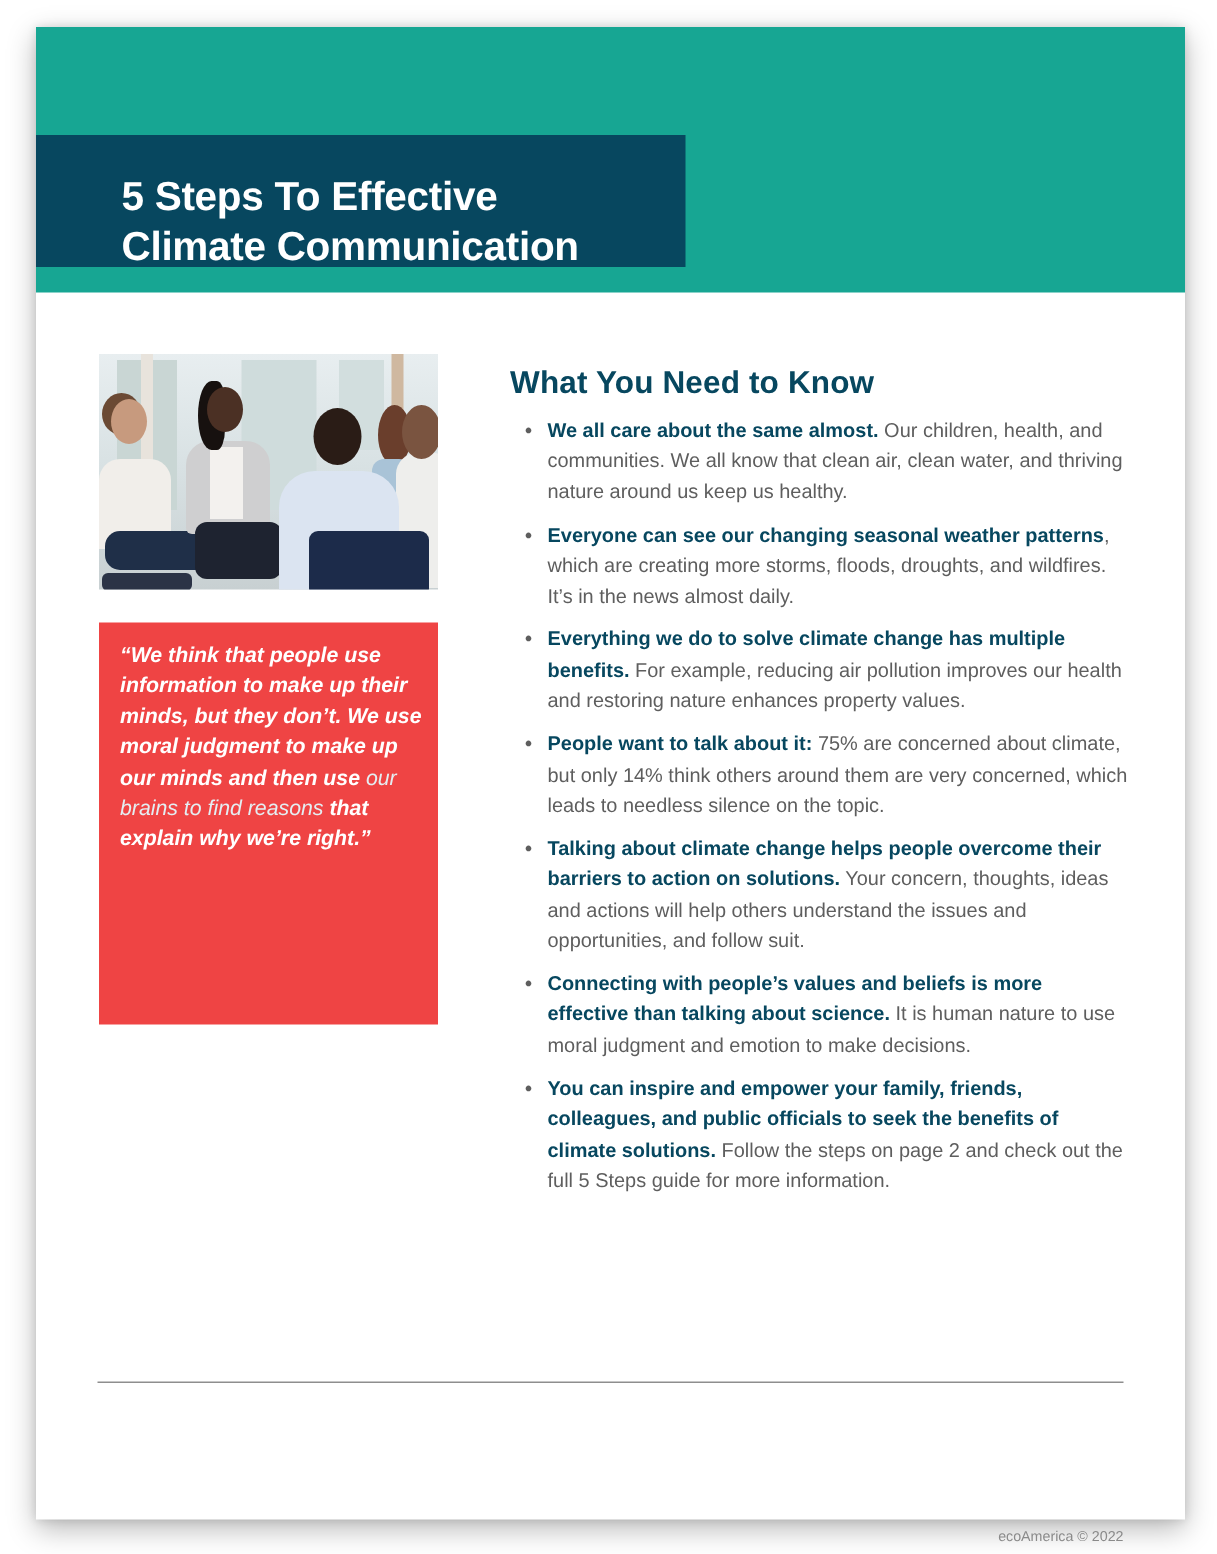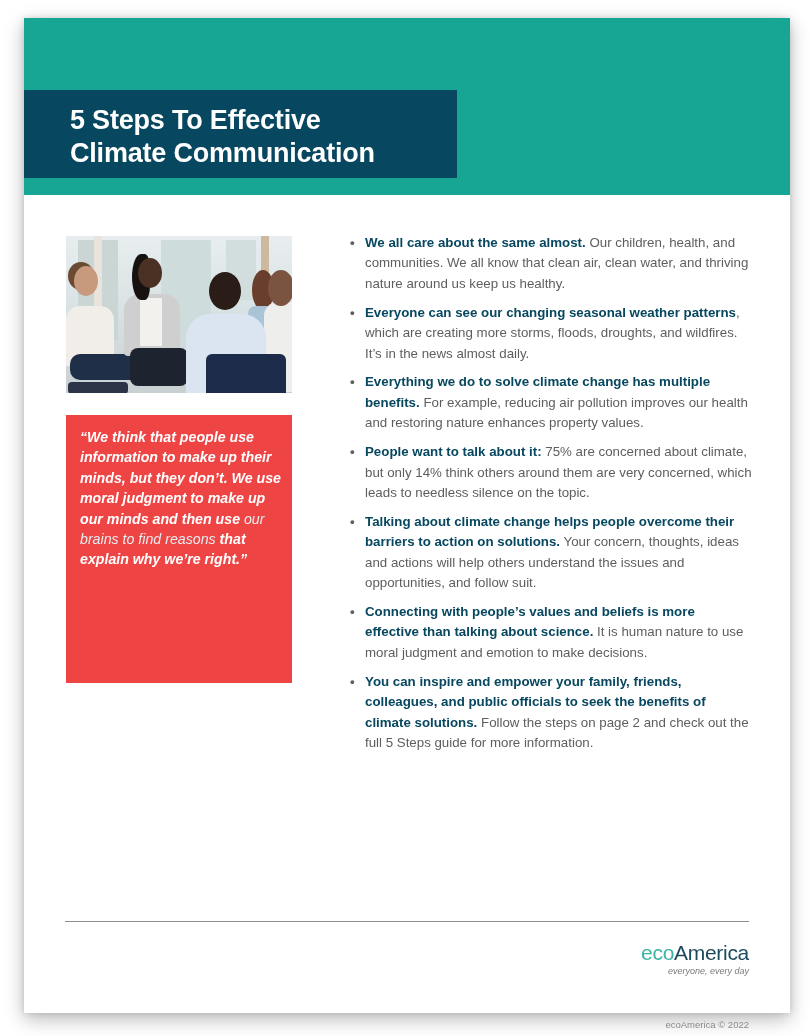--- a/index.html
+++ b/index.html
@@ -33,21 +33,21 @@
     left: 0;
     top: 72px;
     width: 433px;
     height: 88px;
     background: #07475f;
   }
   .title-text {
     position: absolute;
     left: 42px;
     top: 10px;
-    margin: 4px;
+    margin: 15px;
     color: #ffffff;
     font-weight: bold;
     font-size: 27px;
     line-height: 33px;
     letter-spacing: -0.2px;
   }
   .title-text span { display: block; }
 
   .photo {
     position: absolute;
@@ -228,20 +228,21 @@
   </div>
 
   <div class="quote-box">
     <p class="quote-text">
       <span>“We think that people use information to make up their minds, but they don’t. We use moral judgment to make up our minds and then use </span><span class="light">our brains to find reasons</span><span> that explain why we’re right.”</span>
     </p>
   </div>
 
   <div class="main-col">
 
+    <h2 class="section-heading">What You Need to Know</h2>
 
     <ul class="bullets">
       <li class="bullet">
         <span class="bullet-dot">•</span>
         <span class="bullet-lead">We all care about the same almost.</span><span> Our children, health, and communities. We all know that clean air, clean water, and thriving nature around us keep us healthy.</span>
       </li>
       <li class="bullet">
         <span class="bullet-dot">•</span>
         <span class="bullet-lead">Everyone can see our changing seasonal weather patterns</span><span>, which are creating more storms, floods, droughts, and wildfires. It’s in the news almost daily.</span>
       </li>
@@ -263,20 +264,16 @@
       </li>
       <li class="bullet">
         <span class="bullet-dot">•</span>
         <span class="bullet-lead">You can inspire and empower your family, friends, colleagues, and public officials to seek the benefits of climate solutions.</span><span> Follow the steps on page 2 and check out the full 5 Steps guide for more information.</span>
       </li>
     </ul>
   </div>
 
   <div class="footer-rule"></div>
 
-  <div class="logo">
-    <span class="logo-name"><span class="logo-eco">eco</span><span class="logo-america">America</span></span>
-    <span class="logo-tagline">everyone, every day</span>
-  </div>
 
   <div class="copyright">ecoAmerica © 2022</div>
 
 </div>
 
 </body></html>

